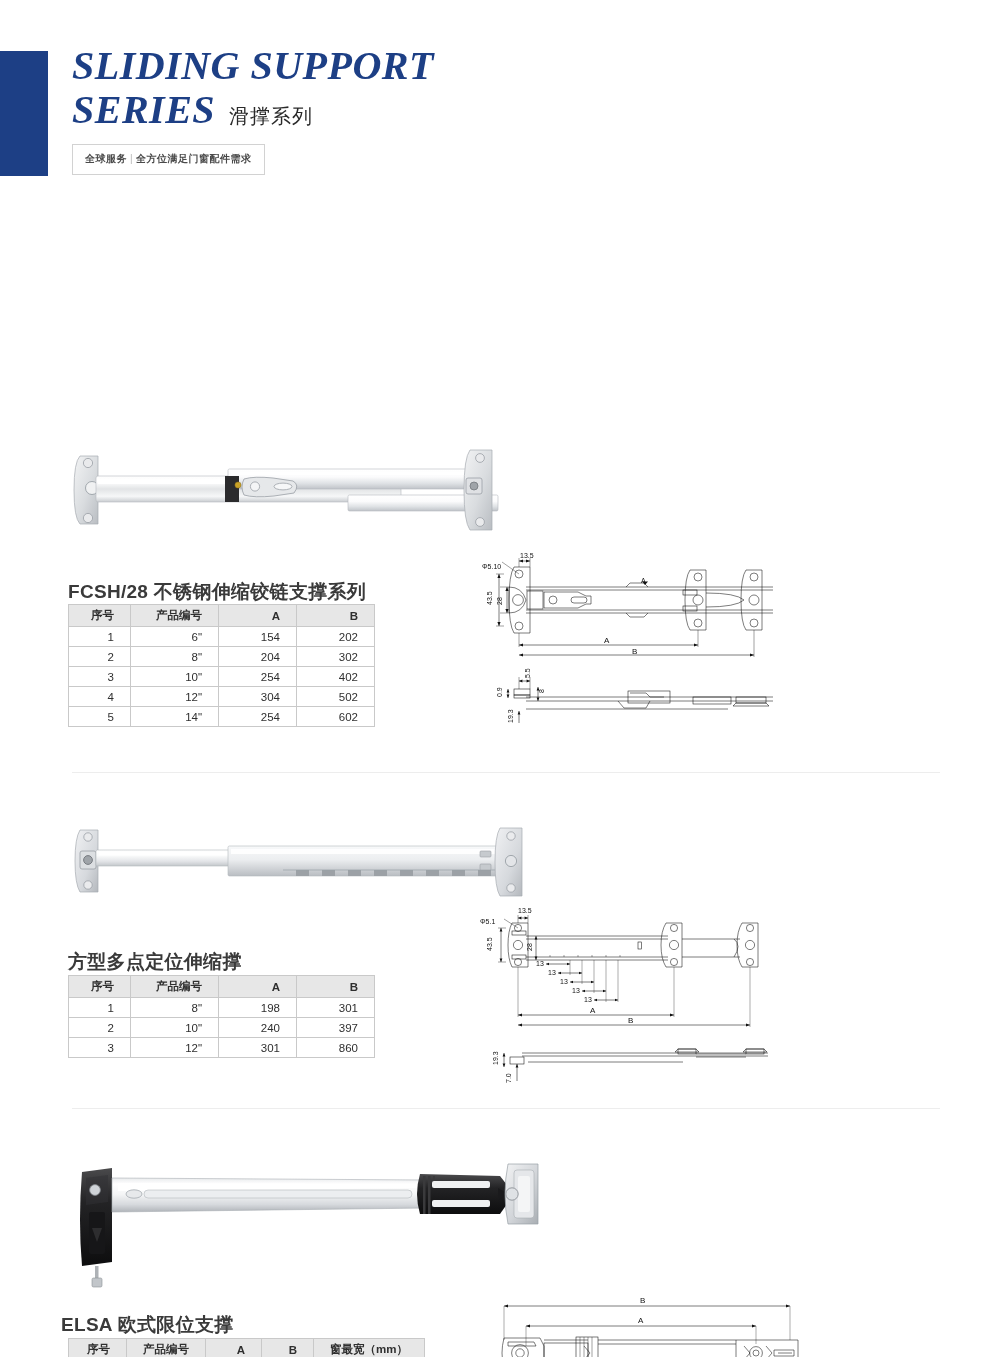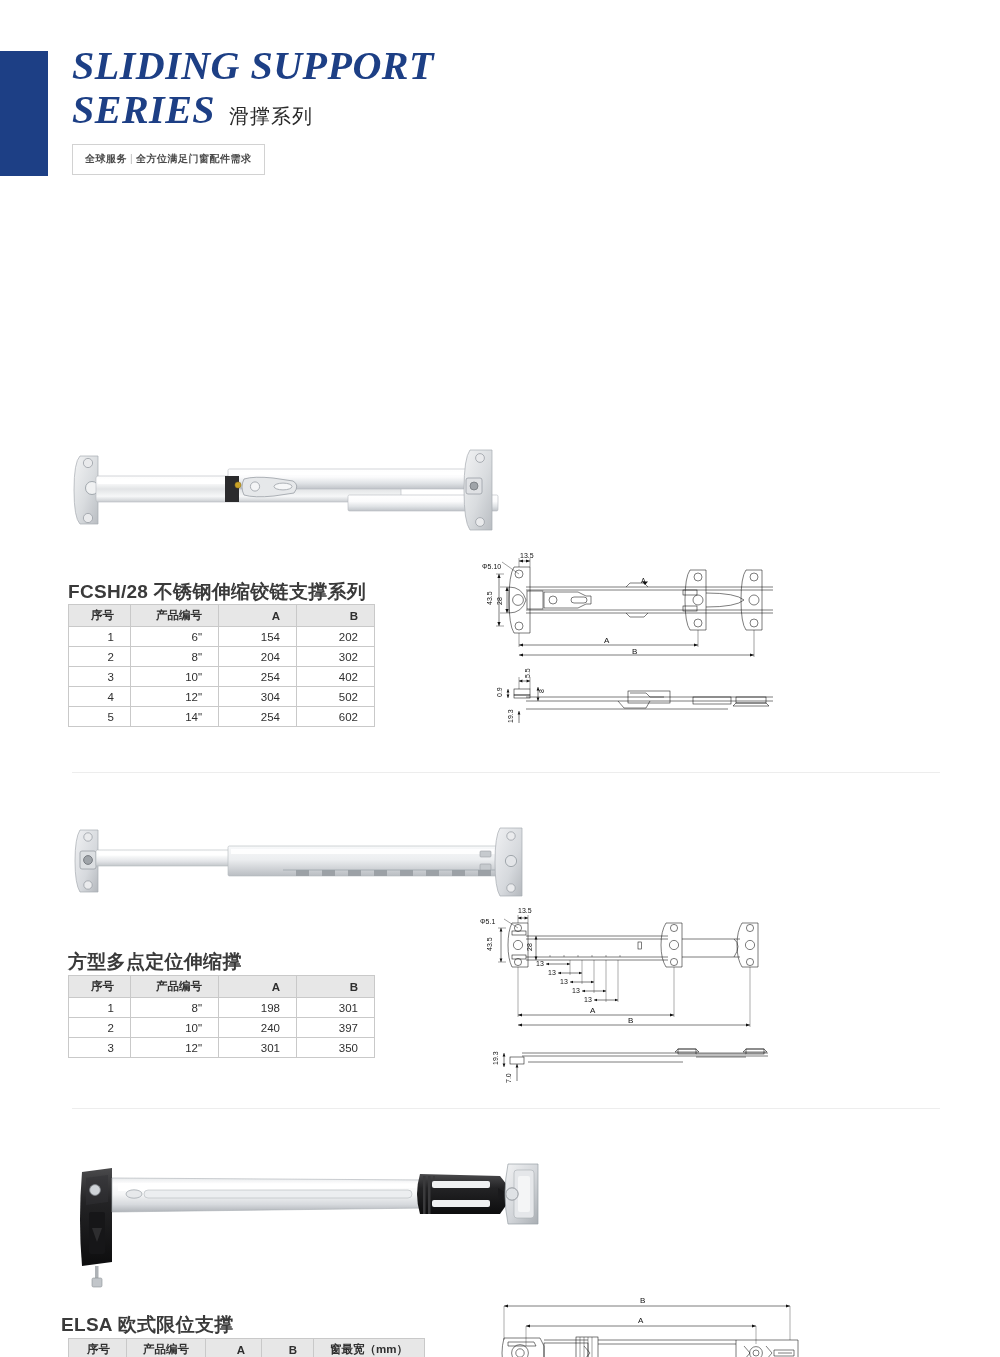--- a/index.html
+++ b/index.html
@@ -387,21 +387,21 @@
       <tr>
         <td>2</td>
         <td>10"</td>
         <td>240</td>
         <td>397</td>
       </tr>
       <tr>
         <td>3</td>
         <td>12"</td>
         <td>301</td>
-        <td>350</td>
+        <td>860</td>
       </tr>
     </tbody>
   </table>
 
   <div class="drawing" style="left:478px; top:705px; width:320px; height:185px;">
     <svg width="320" height="185" viewBox="0 0 320 185">
       <g stroke="#111" fill="none" stroke-width="0.55">
 
         <path d="M34 18 L50 18 L50 62 L34 62 Q30 54 30 40 Q30 26 34 18 Z"></path>
         <circle cx="40" cy="23" r="3.6"></circle>

